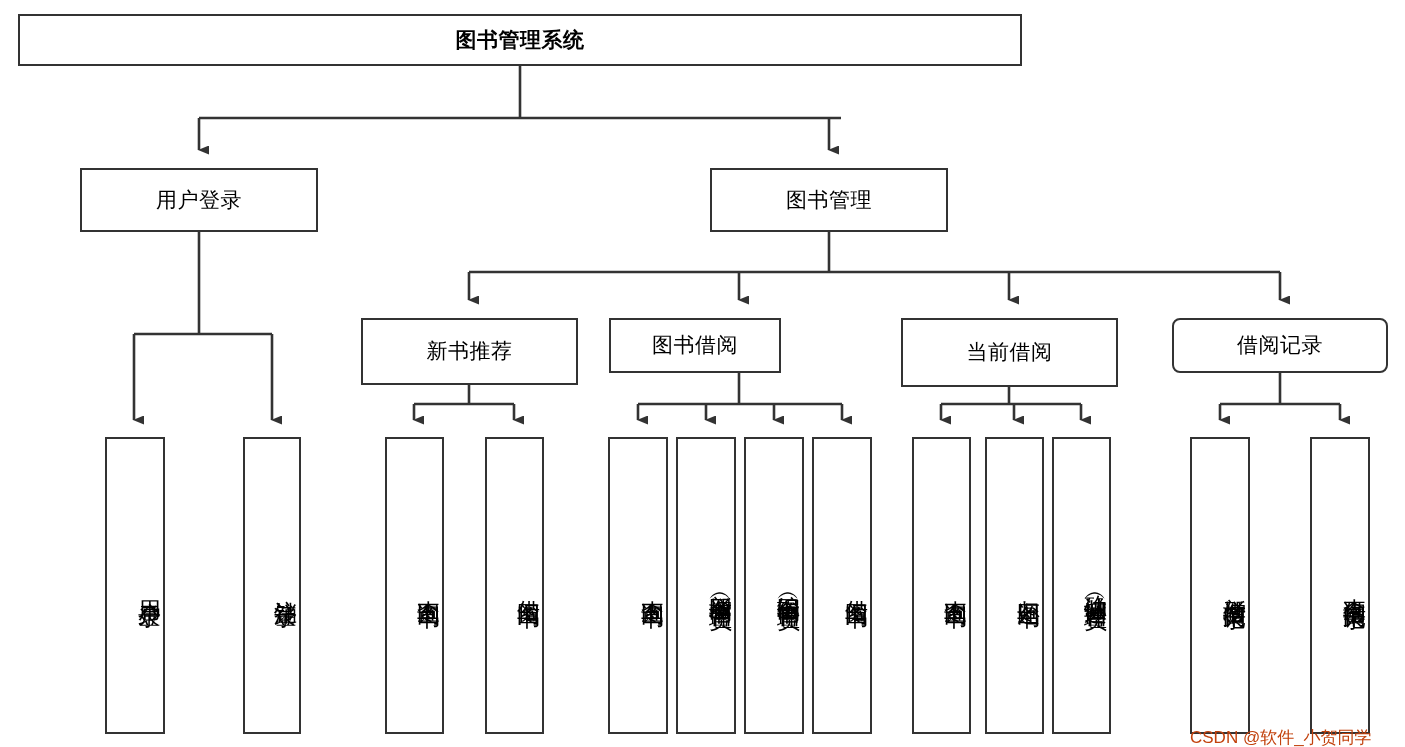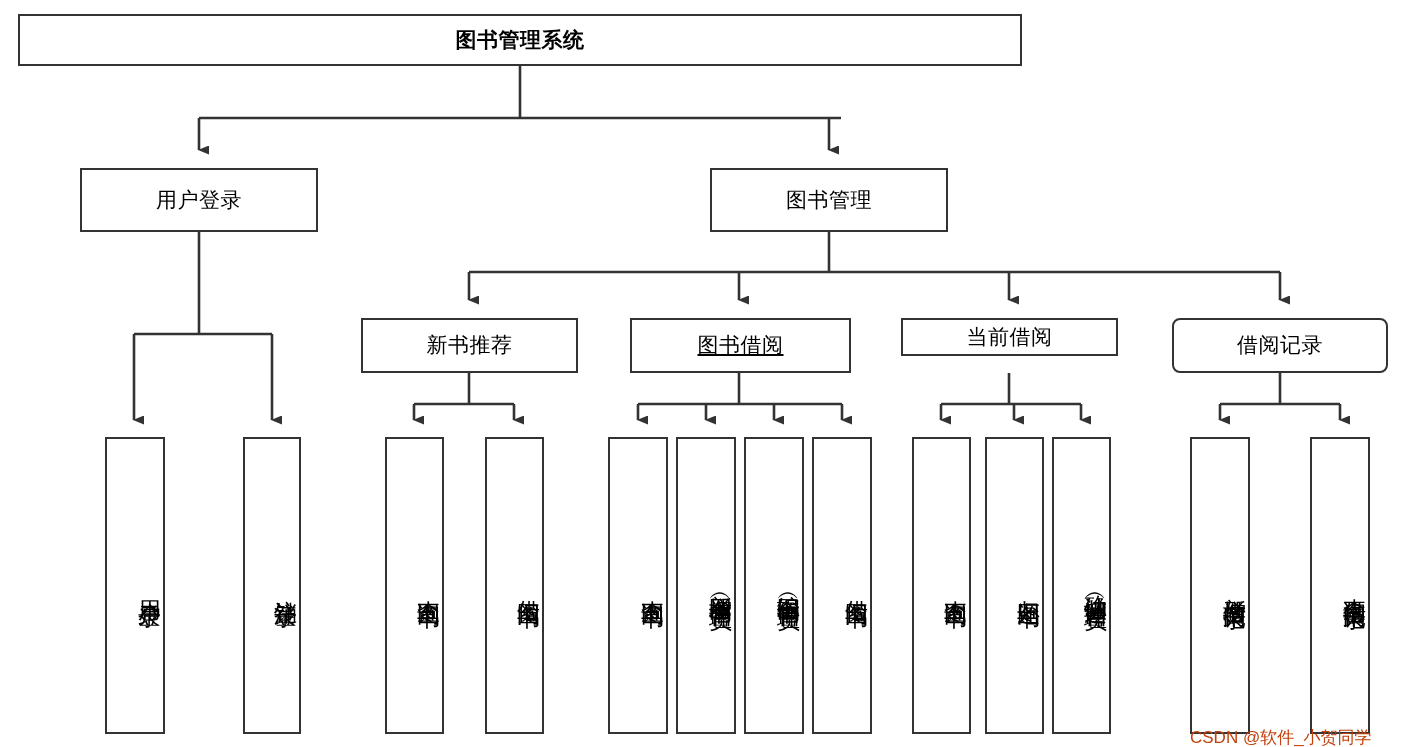--- a/index.html
+++ b/index.html
@@ -119,23 +119,23 @@
       <path d="M1220,404 L1220,420" marker-end="url(#arrow)"></path>
       <path d="M1340,404 L1340,420" marker-end="url(#arrow)"></path>
     </g>
   </svg>
 
   <div class="node horiz" id="node-root" style="left: 18px; top: 14px; width: 1004px; height: 52px; font-weight: bold;">图书管理系统</div>
 
   <div class="node horiz" id="node-l2-0" style="left: 80px; top: 168px; width: 238px; height: 64px;">用户登录</div>
   <div class="node horiz" id="node-l2-1" style="left: 710px; top: 168px; width: 238px; height: 64px;">图书管理</div>
 
-  <div class="node horiz" id="node-l3-0" style="left: 361px; top: 318px; width: 217px; height: 55px;">新书推荐</div>
-  <div class="node horiz" id="node-l3-1" style="left: 630px; top: 318px; width: 221px; height: 55px; text-decoration: underline;">图书借阅</div>
-  <div class="node horiz" id="node-l3-2" style="left: 901px; top: 318px; width: 217px; height: 38px;">当前借阅</div>
+  <div class="node horiz" id="node-l3-0" style="left: 361px; top: 318px; width: 217px; height: 67px;">新书推荐</div>
+  <div class="node horiz" id="node-l3-1" style="left: 609px; top: 318px; width: 172px; height: 55px;">图书借阅</div>
+  <div class="node horiz" id="node-l3-2" style="left: 901px; top: 318px; width: 217px; height: 69px;">当前借阅</div>
   <div class="node horiz" id="node-l3-3" style="left: 1172px; top: 318px; width: 216px; height: 55px; border-radius: 8px;">借阅记录</div>
 
   <div class="node vert" id="node-leaf-0" style="left: 105px; top: 437px; width: 60px; height: 297px;">
       <span class="vtext">用户登录</span>
     </div>
   <div class="node vert" id="node-leaf-1" style="left: 243px; top: 437px; width: 58px; height: 297px;">
       <span class="vtext">注销登录</span>
     </div>
   <div class="node vert" id="node-leaf-2" style="left: 385px; top: 437px; width: 59px; height: 297px;">
       <span class="vtext">查询图书</span>

